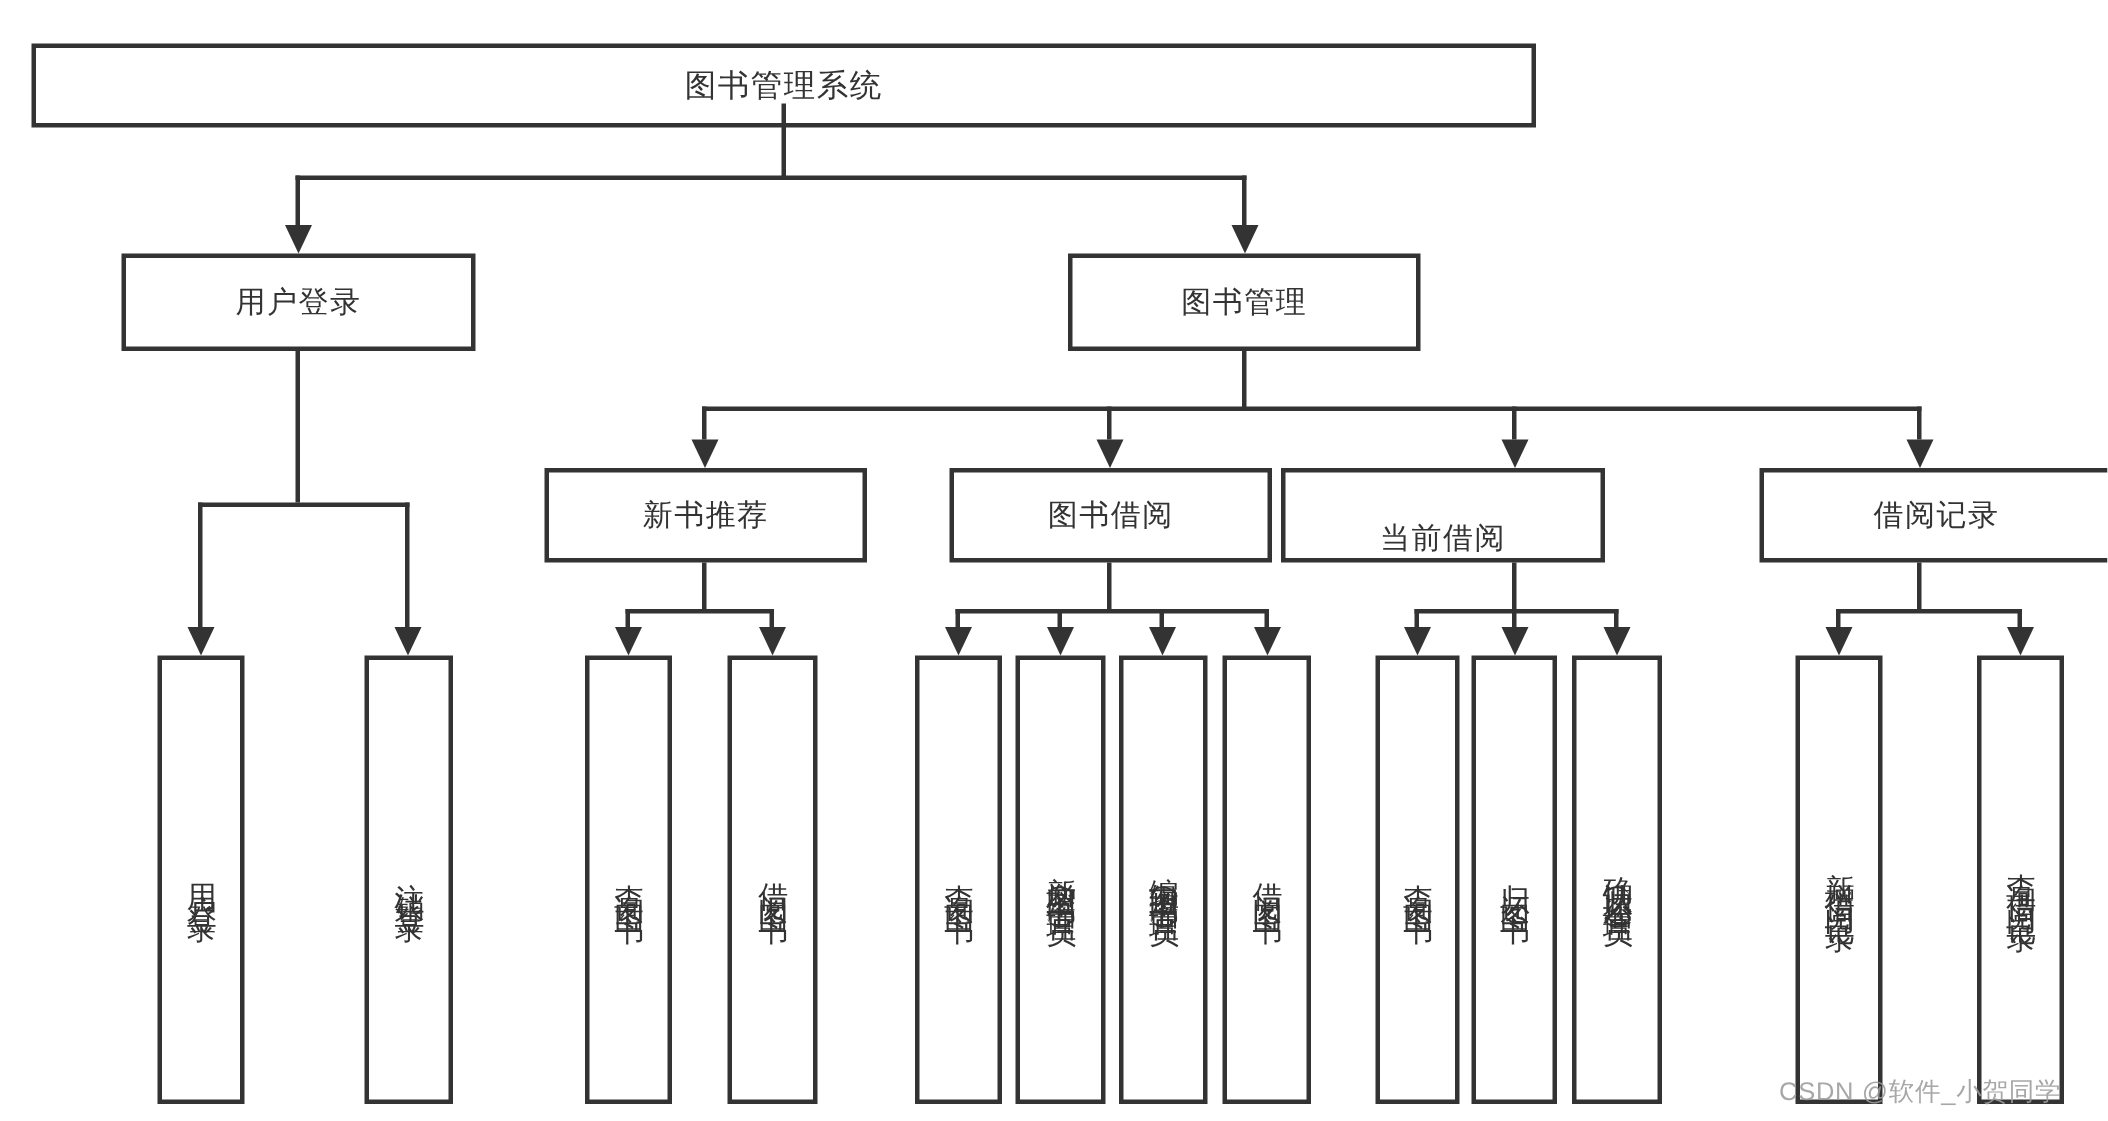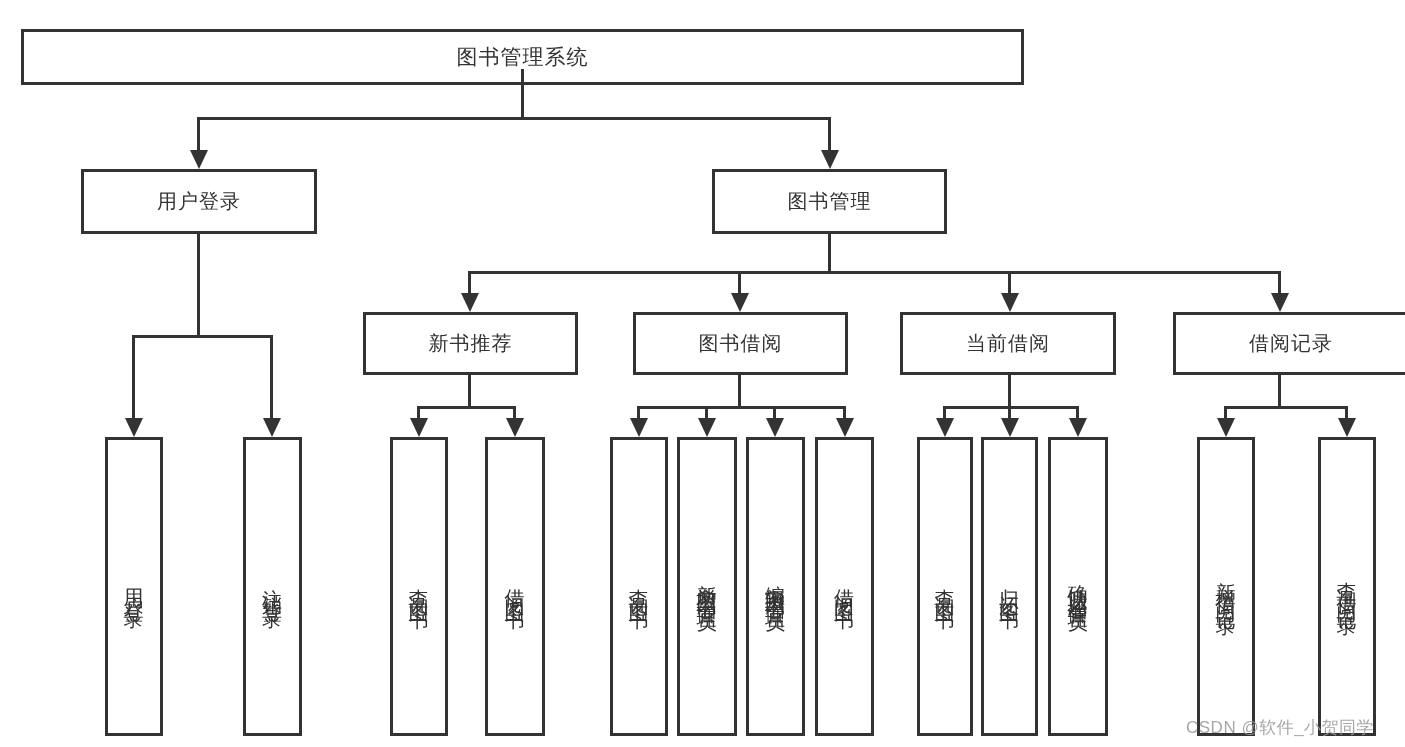--- a/index.html
+++ b/index.html
@@ -76,21 +76,21 @@
   <div class="box" style="left:712px; top:169px; width:235px; height:65px;">
     <span class="hlabel">图书管理</span>
   </div>
 
   <div class="box" style="left:363px; top:312px; width:215px; height:63px;">
     <span class="hlabel">新书推荐</span>
   </div>
   <div class="box" style="left:633px; top:312px; width:215px; height:63px;">
     <span class="hlabel">图书借阅</span>
   </div>
-  <div class="box" style="left:900px; top:312px; width:216px; height:63px;">
+  <div class="box" style="left:854px; top:312px; width:216px; height:63px;align-items:flex-end;">
     <span class="hlabel">当前借阅</span>
   </div>
   <div class="box" style="left:1173px; top:312px; width:236px; height:63px;">
     <span class="hlabel">借阅记录</span>
   </div>
 
   <div class="box" style="left:105px; top:437px; width:58px; height:299px;">
     <span class="vlabel">用户登录</span>
   </div>
   <div class="box" style="left:243px; top:437px; width:59px; height:299px;">

